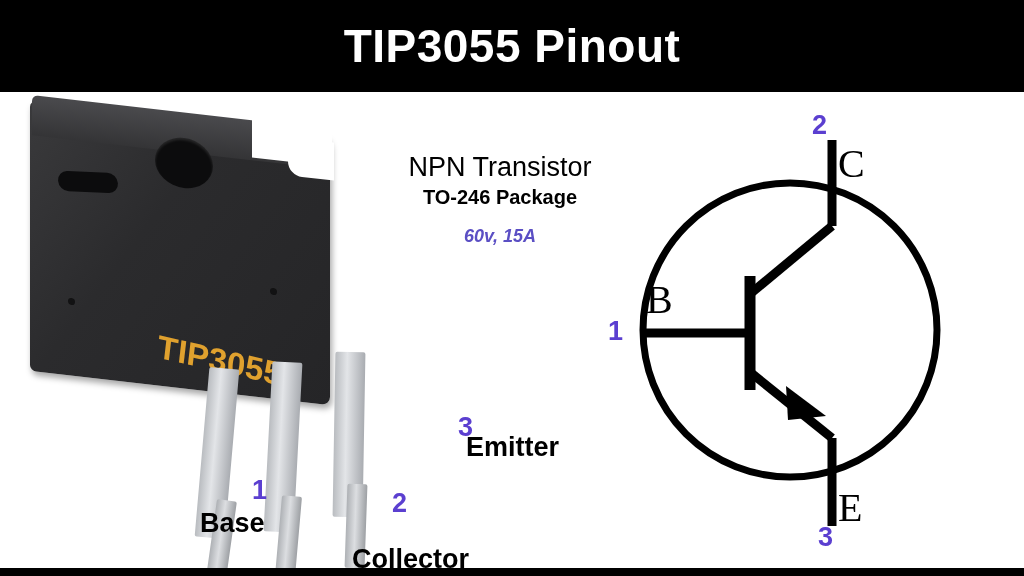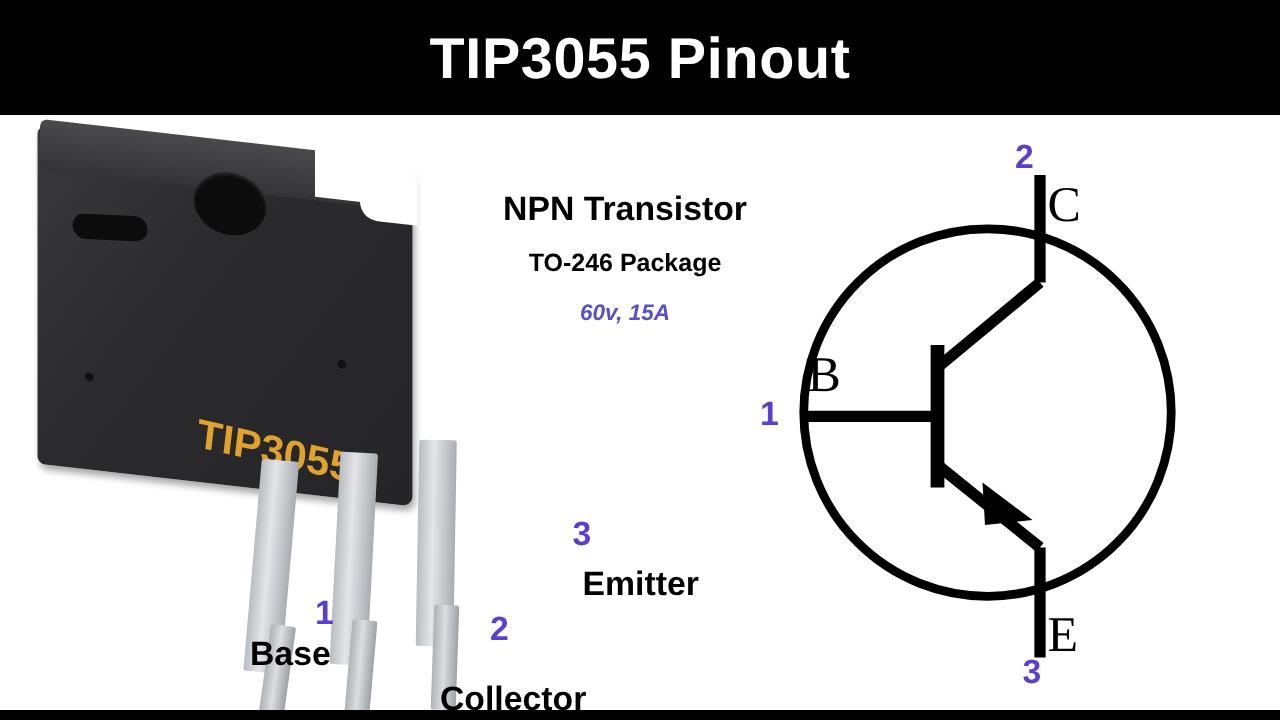--- a/index.html
+++ b/index.html
@@ -161,29 +161,28 @@
   
   #center-text {
     position: absolute;
     left: 372px;
     top: 150px;
     width: 256px;
     text-align: center;
   }
   #txt-npn {
     font-size: 27px;
-    font-weight: bold;
+    font-weight: normal;
     color: #000000;
     line-height: 34px;
   }
   #txt-package {
     font-size: 20px;
     font-weight: bold;
     color: #000000;
-    margin-top: 14px;
     line-height: 26px;
   }
   #txt-ratings {
     font-size: 18px;
     font-weight: bold;
     color: #5b4fc4;
     margin-top: 14px;
     line-height: 24px;
     font-style: italic;
   }
@@ -201,21 +200,21 @@
     color: #000000;
     font-size: 27px;
     font-weight: bold;
     font-family: "Liberation Sans", sans-serif;
   }
   #num-base      { left: 252px; top: 475px; }
   #label-base    { left: 200px; top: 508px; }
   #num-collector { left: 392px; top: 488px; }
   #label-collector { left: 352px; top: 544px; }
   #num-emitter   { left: 458px; top: 412px; }
-  #label-emitter { left: 466px; top: 452px; }
+  #label-emitter { left: 466px; top: 432px; }
 
   
   #schematic {
     position: absolute;
     left: 600px;
     top: 98px;
     width: 420px;
     height: 470px;
   }
   .sch-letter {

